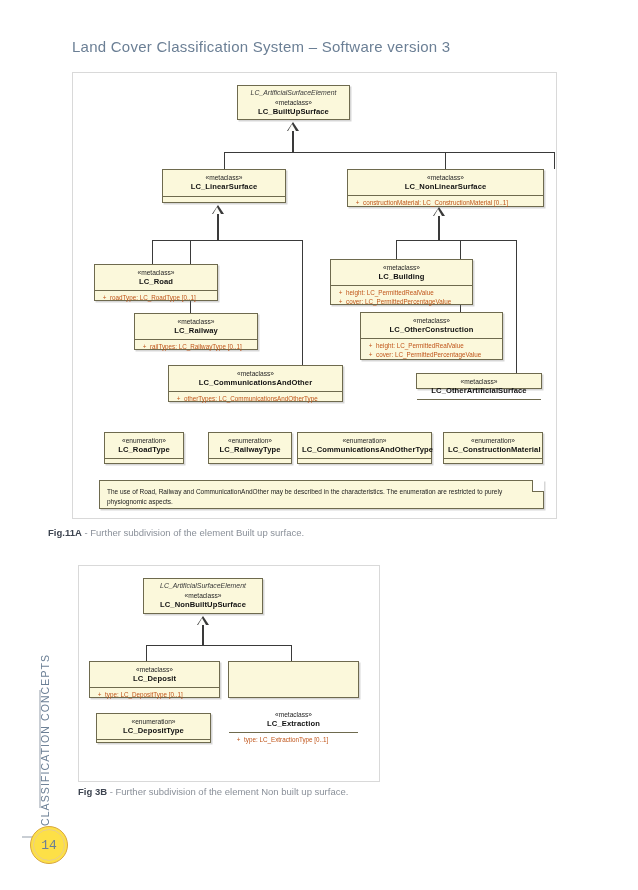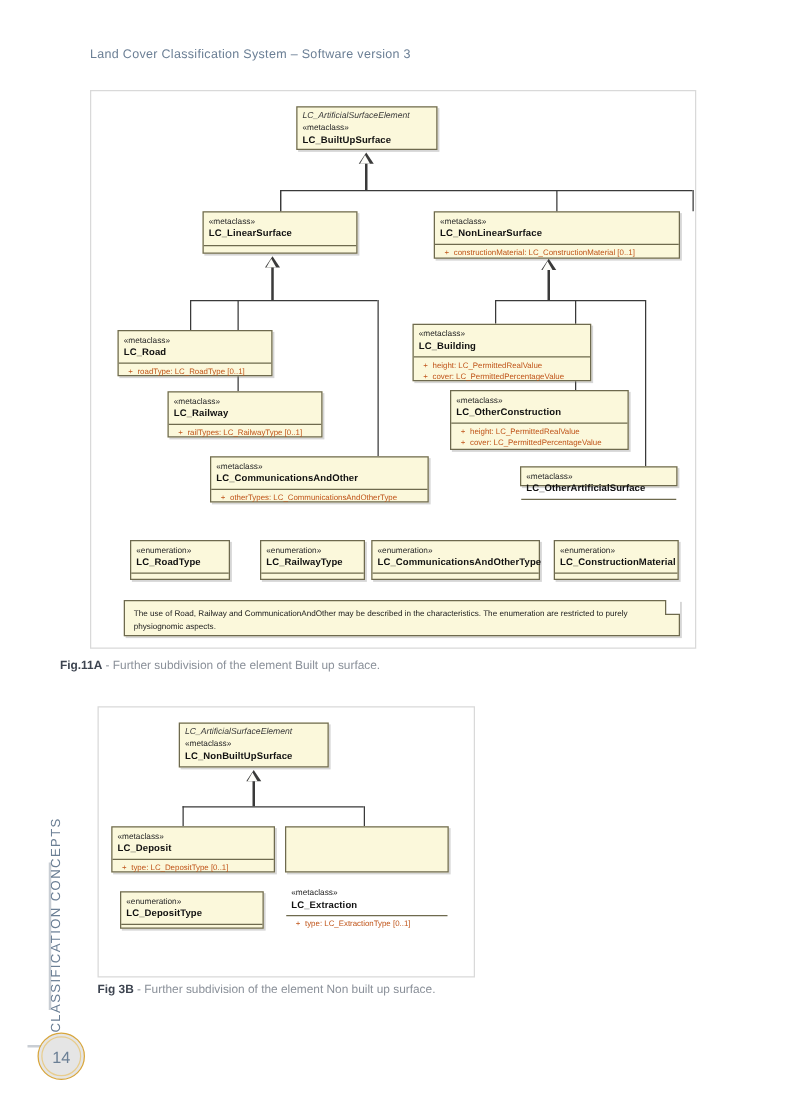--- a/index.html
+++ b/index.html
@@ -6,21 +6,21 @@
   body{
     width:638px;height:890px;background:#ffffff;
     font-family:"Liberation Sans", sans-serif;
     position:relative;overflow:hidden;
   }
   .page{position:absolute;left:0;top:0;width:638px;height:890px;}
 
   
   .doc-header{
     position:absolute;left:72px;top:38px;
-    font-size:10px;color:#6b7f95;letter-spacing:.25px;
+    font-size:15px;color:#6b7f95;letter-spacing:.25px;
     white-space:nowrap;
   }
 
   
   .side-rail{
     position:absolute;left:39px;top:690px;width:2px;height:118px;
     background:#c9ced4;
   }
   .side-rail-2{
     position:absolute;left:22px;top:836px;width:18px;height:2px;
@@ -28,22 +28,22 @@
   }
   .side-label{
     position:absolute;left:-40px;top:735px;width:170px;
     transform:rotate(-90deg);transform-origin:50% 50%;
     font-size:10.5px;letter-spacing:1.1px;color:#6b7f95;
     text-align:center;white-space:nowrap;
   }
   .page-num-circle{
     position:absolute;left:30px;top:826px;width:36px;height:36px;
     border-radius:50%;border:1.6px solid #d8a63c;
-    background:#e5e5e5;
-    display:flex;align-items:center;justify-content:center;
+    background:#fde047;
+    display:flex;align-items:center;justify-content:center;font-family:Liberation Mono, monospace;
   }
   .page-num-circle::after{
     content:"";position:absolute;left:2px;top:2px;right:2px;bottom:2px;
     border-radius:50%;border:1px solid #e8cd8e;
   }
   .page-num{font-size:13px;color:#6b7f95;position:relative;z-index:2;}
 
   
   .fig-frame{
     position:absolute;border:1px solid #d9d9d9;background:#ffffff;
@@ -61,21 +61,21 @@
   
   .uml{
     position:absolute;
     background:#fbf8db;
     border:1px solid #6e6a4e;
     box-shadow:1.5px 1.5px 0 rgba(120,120,120,.30);
     box-sizing:border-box;
   }
   .uml .hdr{
     padding:3px 4px 3px;
-    text-align:left;
+    text-align:center;
     line-height:1.25;
   }
   .uml .stereo{
     display:block;font-size:6.6px;color:#262626;font-style:normal;
   }
   .uml .cname{
     display:block;font-size:7.6px;color:#111111;font-weight:bold;
     letter-spacing:.1px;
   }
   .uml .qual{

